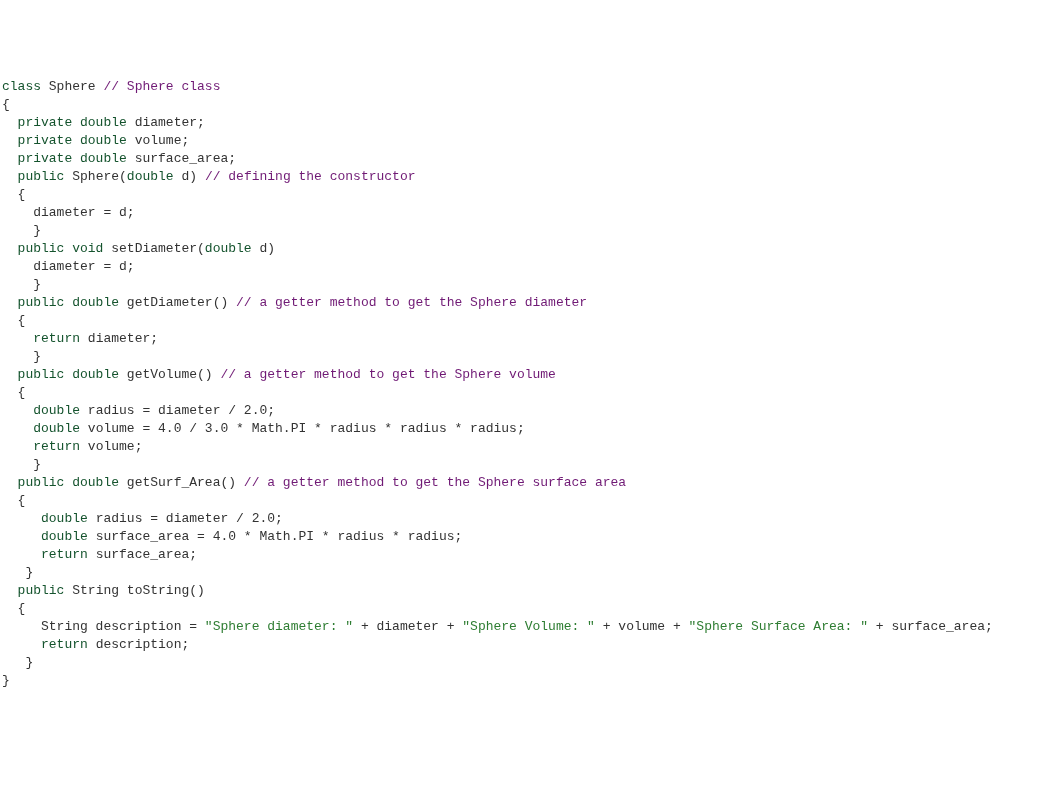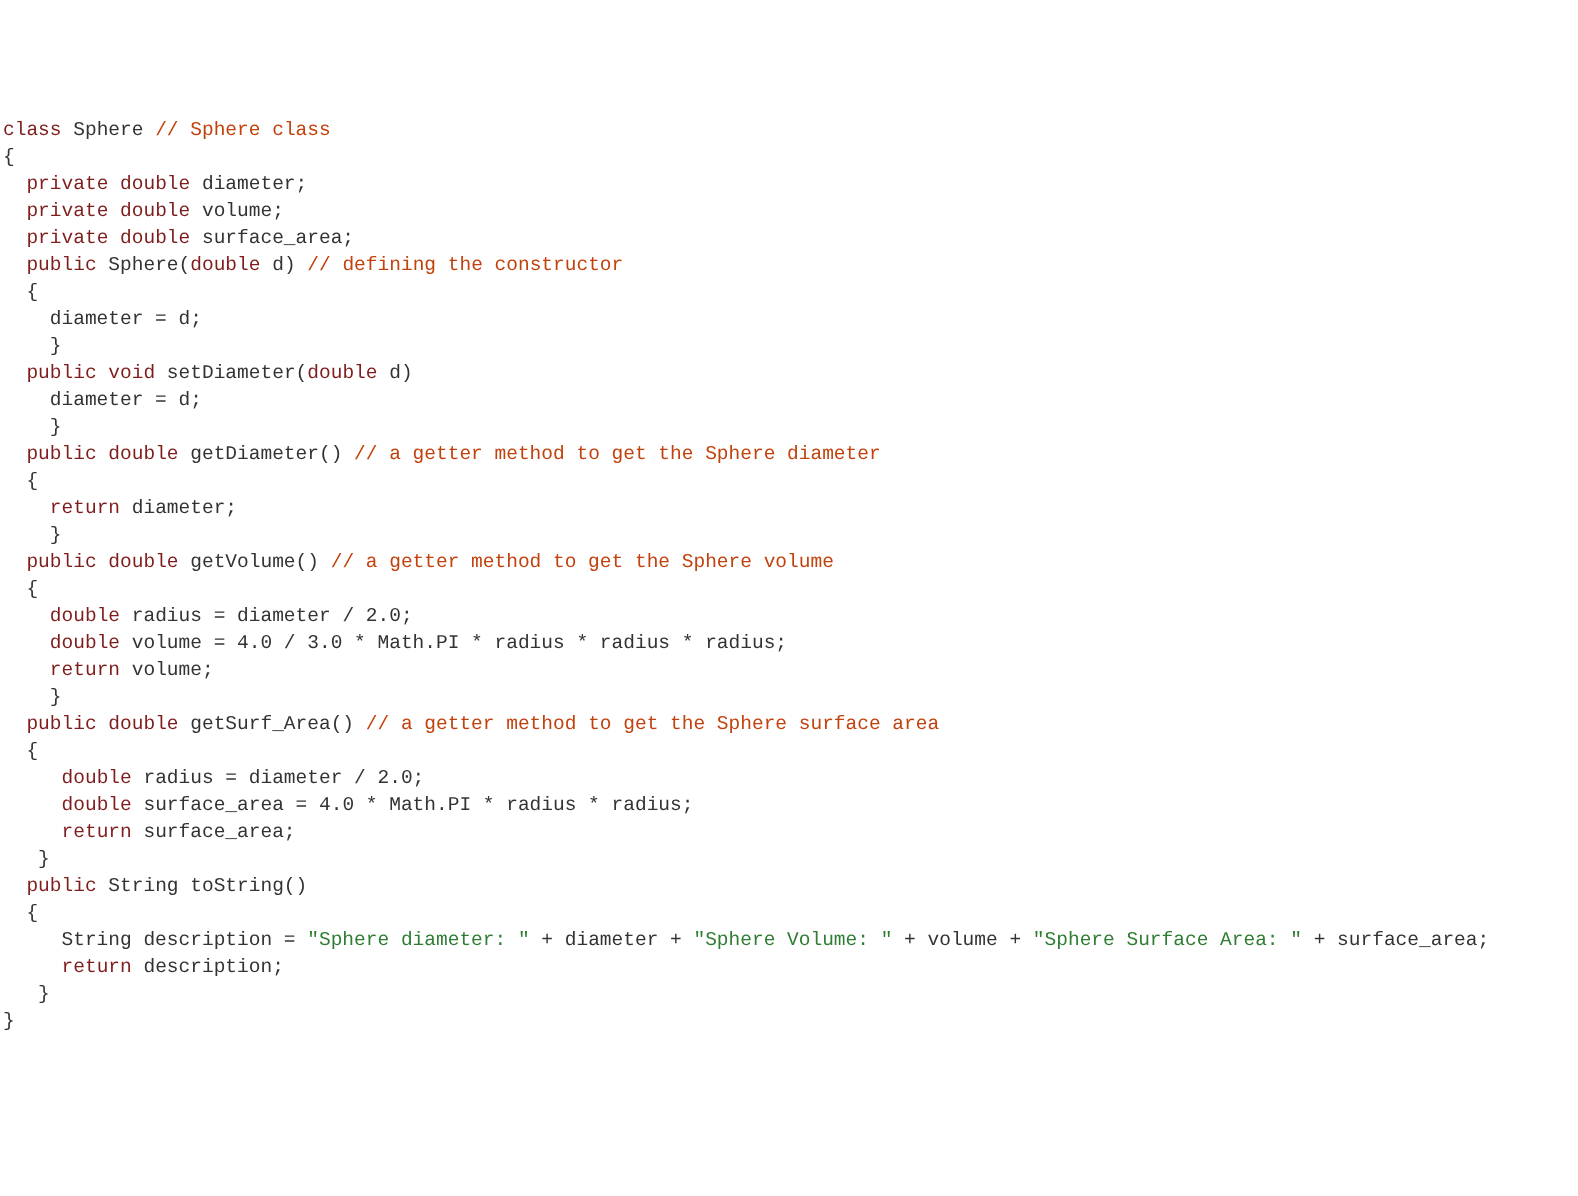--- a/index.html
+++ b/index.html
@@ -10,22 +10,22 @@
     font-family: "Consolas", "Courier New", monospace;
     font-size: 13px;
     line-height: 18px;
     color: #333333;
     white-space: pre;
   }
   .code-container {
     width: 1052px;
   }
   .line { display: block; }
-  .kw { color: #7f1d1d; }
-  .comment { color: #c2410c; } 
+  .kw { color: #14532d; }
+  .comment { color: #701a75; } 
   .string { color: #2e7d32; }
 </style>
 </head>
 <body>
 
 
 
 <div class="code-container"><span class="line"><span class="kw">class</span><span> Sphere </span><span class="comment">// Sphere class</span></span><span class="line"><span>{</span></span><span class="line"><span>  </span><span class="kw">private double</span><span> diameter;</span></span><span class="line"><span>  </span><span class="kw">private double</span><span> volume;</span></span><span class="line"><span>  </span><span class="kw">private double</span><span> surface_area;</span></span><span class="line"><span></span></span><span class="line"><span>  </span><span class="kw">public</span><span> Sphere(</span><span class="kw">double</span><span> d) </span><span class="comment">// defining the constructor</span></span><span class="line"><span>  {</span></span><span class="line"><span>    diameter = d;</span></span><span class="line"><span>    }</span></span><span class="line"><span></span></span><span class="line"><span>  </span><span class="kw">public void</span><span> setDiameter(</span><span class="kw">double</span><span> d)</span></span><span class="line"><span>    diameter = d;</span></span><span class="line"><span>    }</span></span><span class="line"><span></span></span><span class="line"><span>  </span><span class="kw">public double</span><span> getDiameter() </span><span class="comment">// a getter method to get the Sphere diameter</span></span><span class="line"><span>  {</span></span><span class="line"><span>    </span><span class="kw">return</span><span> diameter;</span></span><span class="line"><span>    }</span></span><span class="line"><span></span></span><span class="line"><span>  </span><span class="kw">public double</span><span> getVolume() </span><span class="comment">// a getter method to get the Sphere volume</span></span><span class="line"><span>  {</span></span><span class="line"><span>    </span><span class="kw">double</span><span> radius = diameter / 2.0;</span></span><span class="line"><span>    </span><span class="kw">double</span><span> volume = 4.0 / 3.0 * Math.PI * radius * radius * radius;</span></span><span class="line"><span>    </span><span class="kw">return</span><span> volume;</span></span><span class="line"><span>    }</span></span><span class="line"><span></span></span><span class="line"><span>  </span><span class="kw">public double</span><span> getSurf_Area() </span><span class="comment">// a getter method to get the Sphere surface area</span></span><span class="line"><span>  {</span></span><span class="line"><span>     </span><span class="kw">double</span><span> radius = diameter / 2.0;</span></span><span class="line"><span>     </span><span class="kw">double</span><span> surface_area = 4.0 * Math.PI * radius * radius;</span></span><span class="line"><span>     </span><span class="kw">return</span><span> surface_area;</span></span><span class="line"><span>   }</span></span><span class="line"><span></span></span><span class="line"><span>  </span><span class="kw">public</span><span> String toString()</span></span><span class="line"><span>  {</span></span><span class="line"><span>     String description = </span><span class="string">"Sphere diameter: "</span><span> + diameter + </span><span class="string">"Sphere Volume: "</span><span> + volume + </span><span class="string">"Sphere Surface Area: "</span><span> + surface_area;</span></span><span class="line"><span>     </span><span class="kw">return</span><span> description;</span></span><span class="line"><span>   }</span></span><span class="line"><span></span></span><span class="line"><span>}</span></span></div>
 
 

